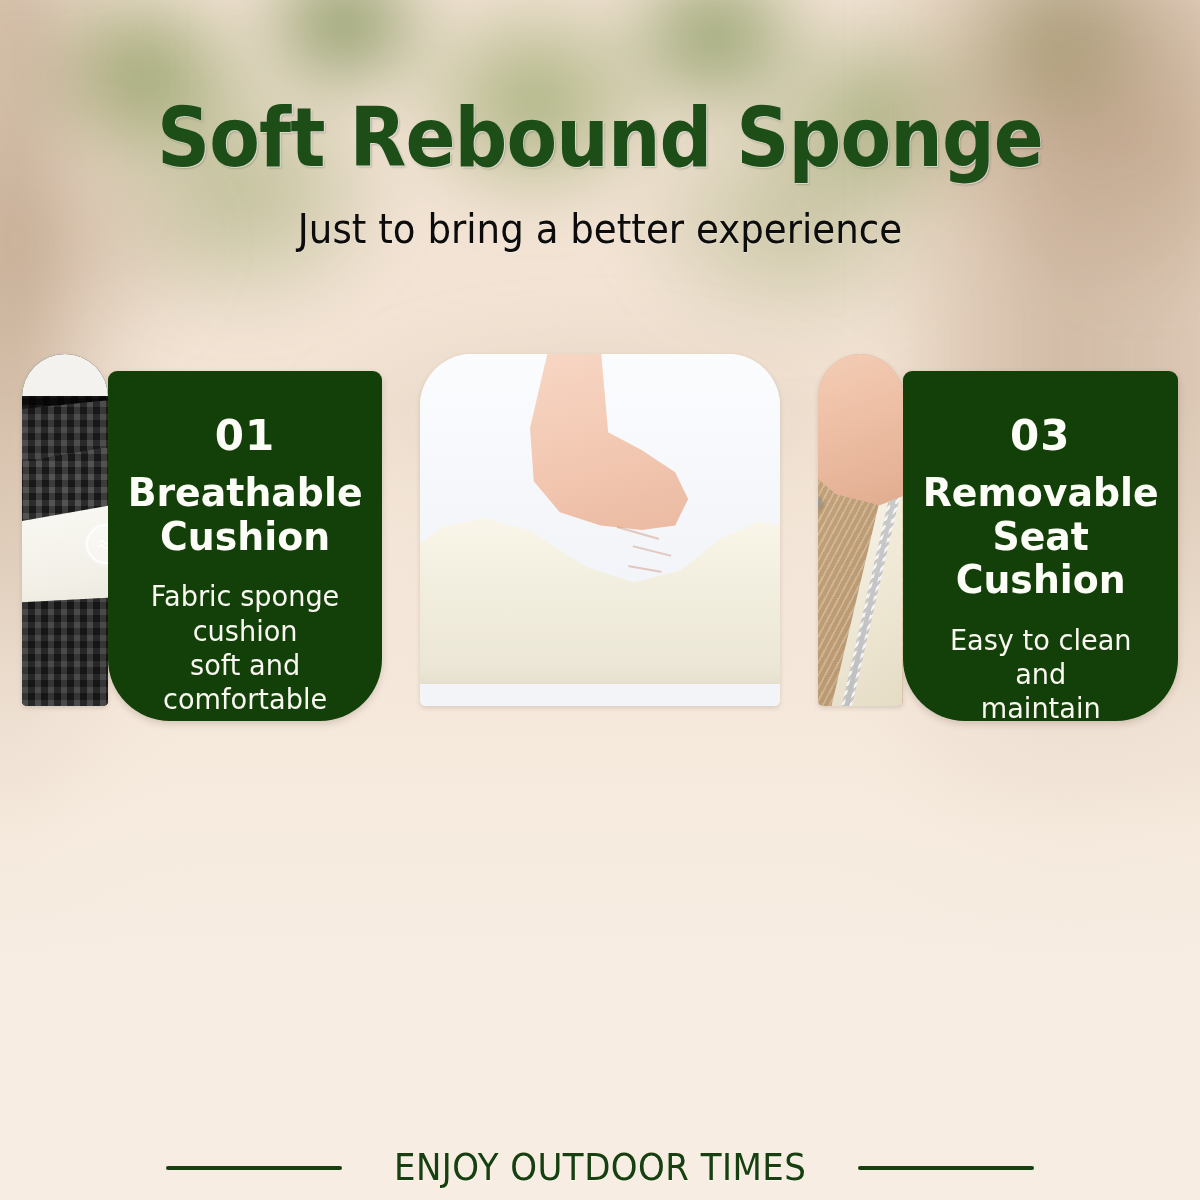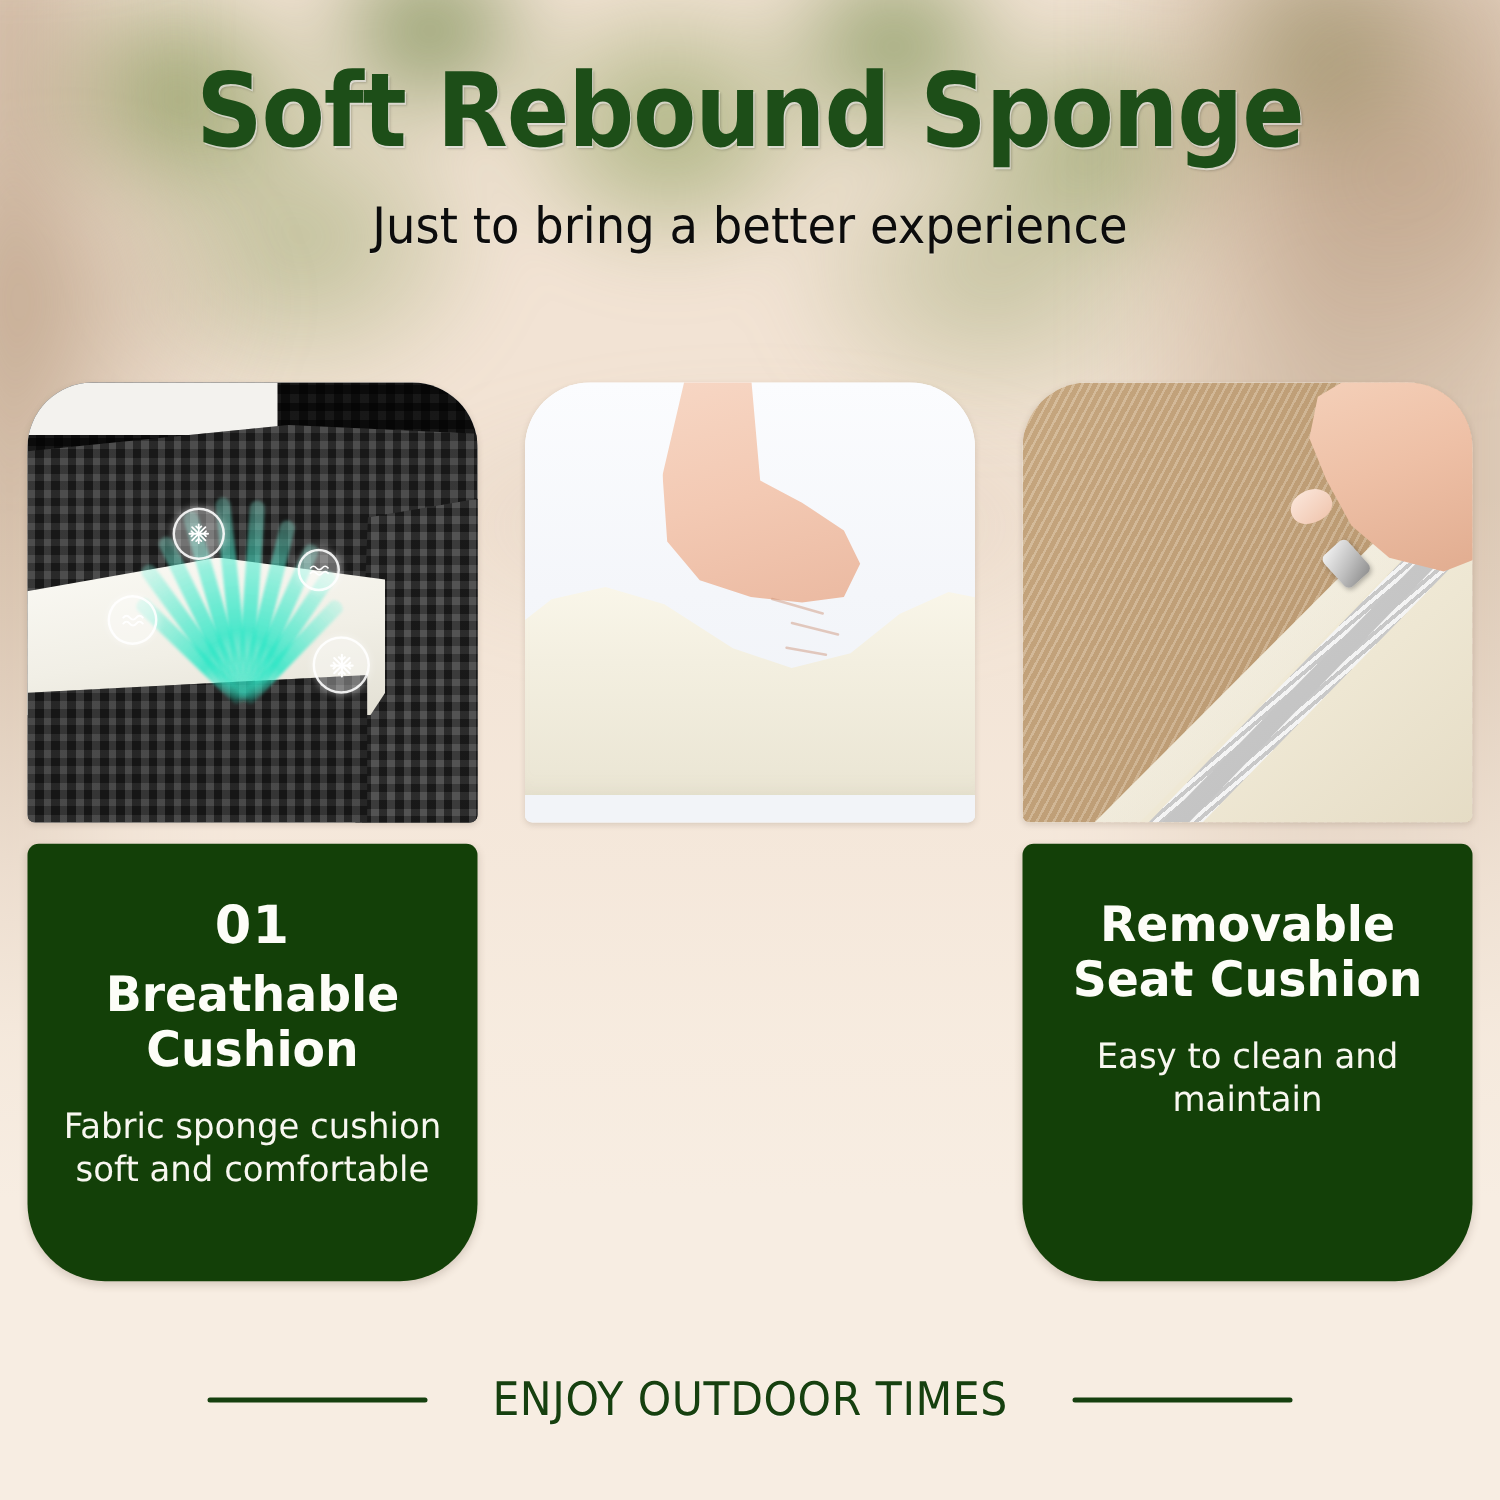--- a/index.html
+++ b/index.html
@@ -81,20 +81,21 @@
       rgba(247,237,226,1) 78%,
       rgba(247,237,226,1) 100%);
     filter: none;
   }
 
   
   #content {
     position: absolute;
     inset: 0;
     z-index: 2;
+    margin-top: 48px;
   }
 
   
   #header {
     position: absolute;
     top: 48px;
     left: 0;
     width: 1200px;
     text-align: center;
   }
@@ -130,21 +131,20 @@
     position: absolute;
     top: 306px;
     left: 22px;
     width: 1156px;
     display: flex;
     justify-content: space-between;
   }
   .column {
     width: 360px;
     display: flex;
-    flex-direction: column;
   }
 
   
   .photo {
     position: relative;
     width: 360px;
     height: 352px;
     border-radius: 52px 52px 6px 6px;
     overflow: hidden;
     box-shadow: 0 2px 5px rgba(90,70,55,.18);
@@ -498,20 +498,21 @@
         <div class="ph3-cushion"></div>
         <div class="ph3-zip-open"></div>
         <div class="ph3-zip-teeth-a"></div>
         <div class="ph3-zip-teeth-b"></div>
         <div class="ph3-cushion-fold"></div>
         <div class="ph3-slider"></div>
         <div class="ph3-hand"></div>
         <div class="ph3-nail"></div>
       </div>
       <div class="card">
+        <div class="card-number">03</div>
         <div class="card-title">
           <div>Removable</div>
           <div>Seat Cushion</div>
         </div>
         <div class="card-desc">
           <div>Easy to clean and</div>
           <div>maintain</div>
         </div>
       </div>
     </div>

